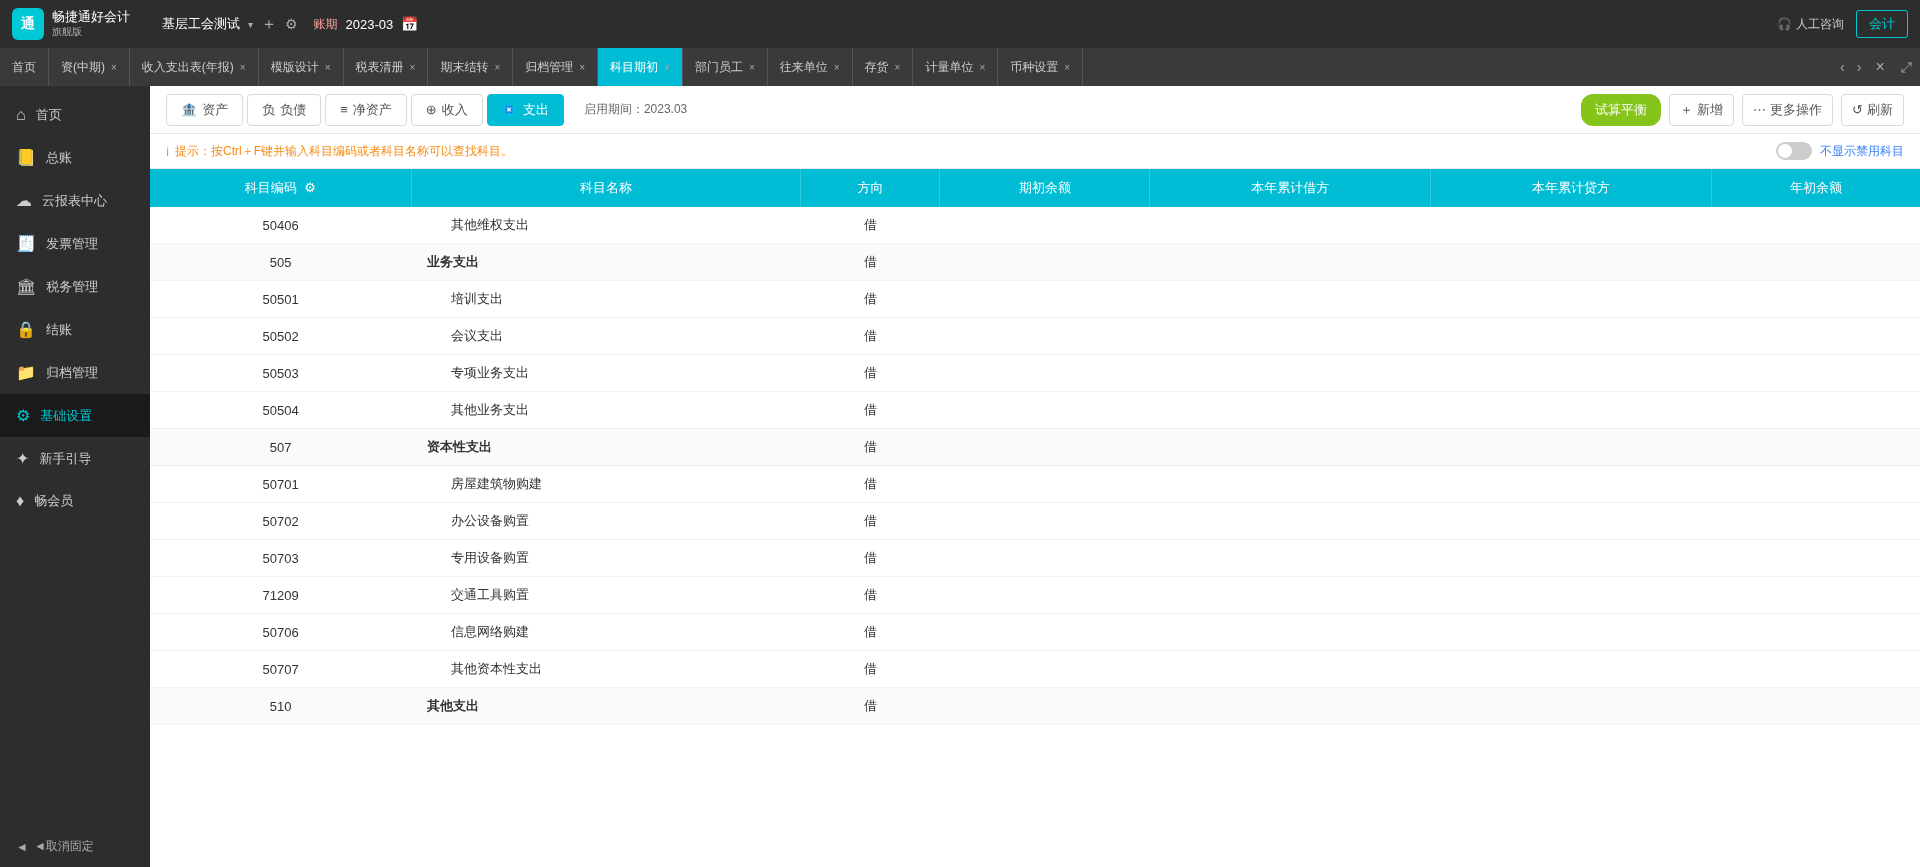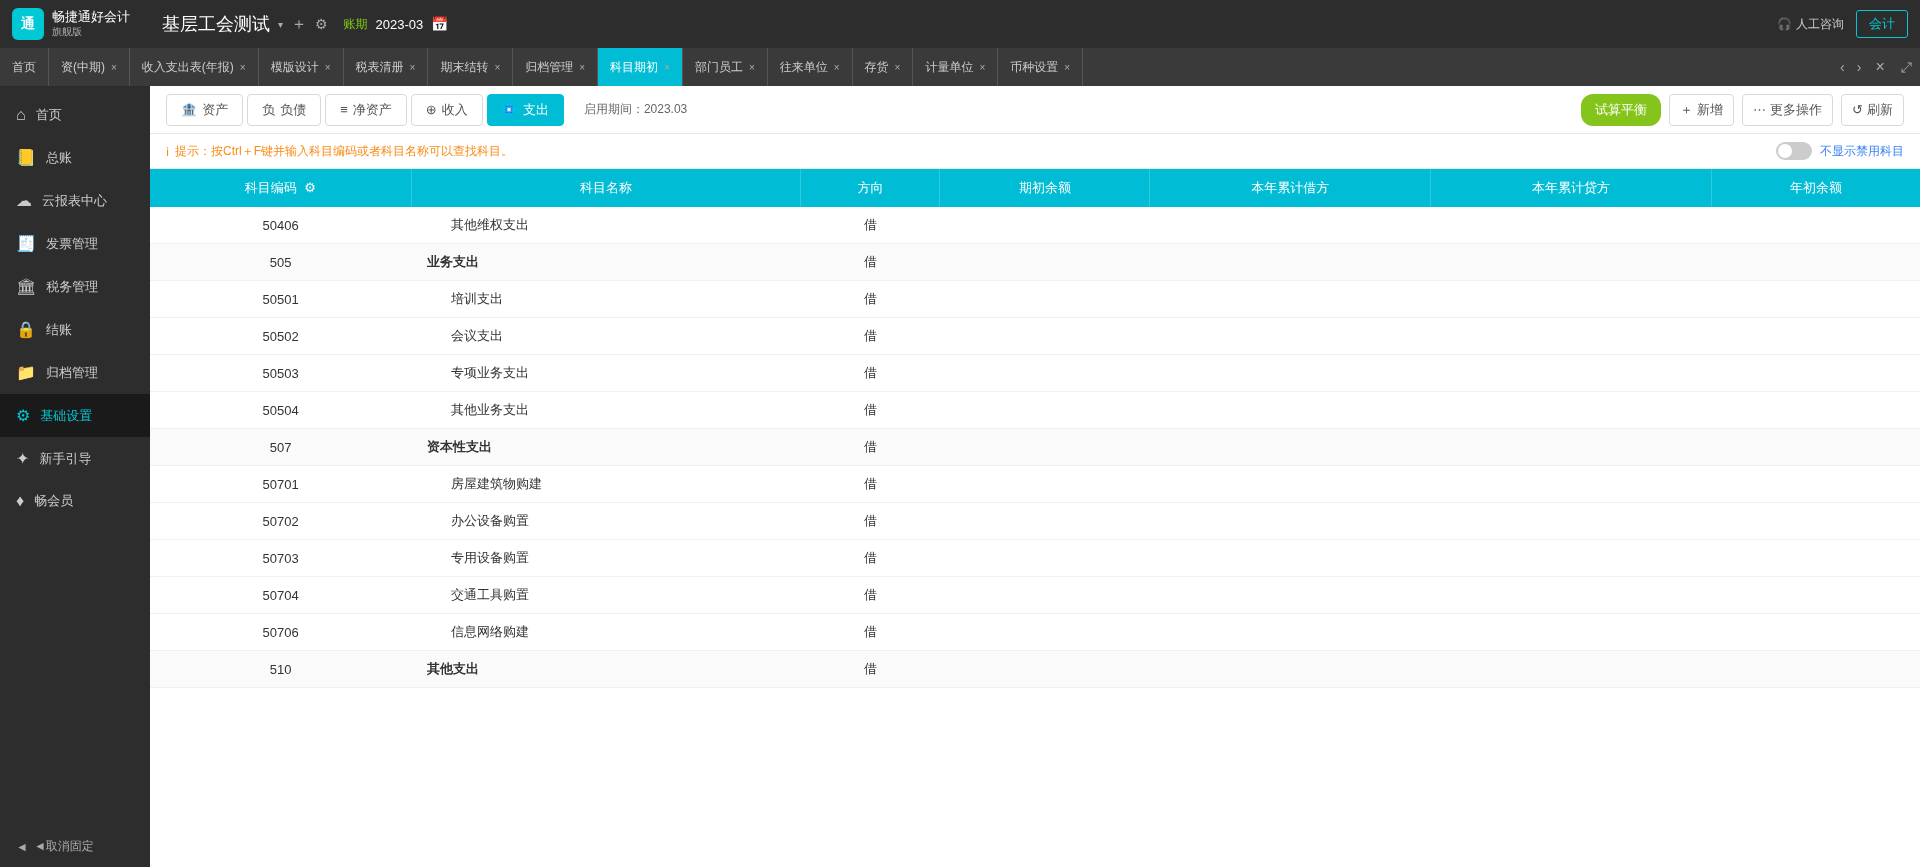--- a/index.html
+++ b/index.html
@@ -33,25 +33,25 @@
     .app-logo .logo-sub { font-size: 10px; color: #aaa; }
 
     .header-middle {
       flex: 1;
       display: flex;
       align-items: center;
       gap: 8px;
       color: #fff;
       font-size: 13px;
     }
-    .company-name { color: #fff; font-size: 18px; }
+    .company-name { color: #fff; font-size: 13px; }
     .dropdown-icon { color: #aaa; font-size: 10px; }
     .add-icon { color: #aaa; font-size: 16px; cursor: pointer; }
     .settings-icon { color: #aaa; font-size: 14px; cursor: pointer; }
-    .period-label { color: #84cc16; font-size: 12px; margin-left: 8px; }
+    .period-label { color: #fca5a5; font-size: 12px; margin-left: 8px; }
     .period-value { color: #fff; font-size: 13px; }
     .calendar-icon { color: #00c8d4; font-size: 14px; }
 
     .header-right {
       display: flex;
       align-items: center;
       gap: 12px;
       color: #fff;
     }
     .customer-service {
@@ -620,31 +620,40 @@
             <tr>
               <td class="code-col">50703</td>
               <td class="name-col">专用设备购置</td>
               <td>借</td>
               <td></td>
               <td></td>
               <td></td>
               <td></td>
             </tr>
             <tr>
-              <td class="code-col">50704</td>
+              <td class="code-col">71209</td>
               <td class="name-col">交通工具购置</td>
               <td>借</td>
               <td></td>
               <td></td>
               <td></td>
               <td></td>
             </tr>
             <tr>
               <td class="code-col">50706</td>
               <td class="name-col">信息网络购建</td>
+              <td>借</td>
+              <td></td>
+              <td></td>
+              <td></td>
+              <td></td>
+            </tr>
+            <tr>
+              <td class="code-col">50707</td>
+              <td class="name-col">其他资本性支出</td>
               <td>借</td>
               <td></td>
               <td></td>
               <td></td>
               <td></td>
             </tr>
             <tr class="parent-row">
               <td class="code-col">510</td>
               <td class="parent-row name-col">其他支出</td>
               <td>借</td>

